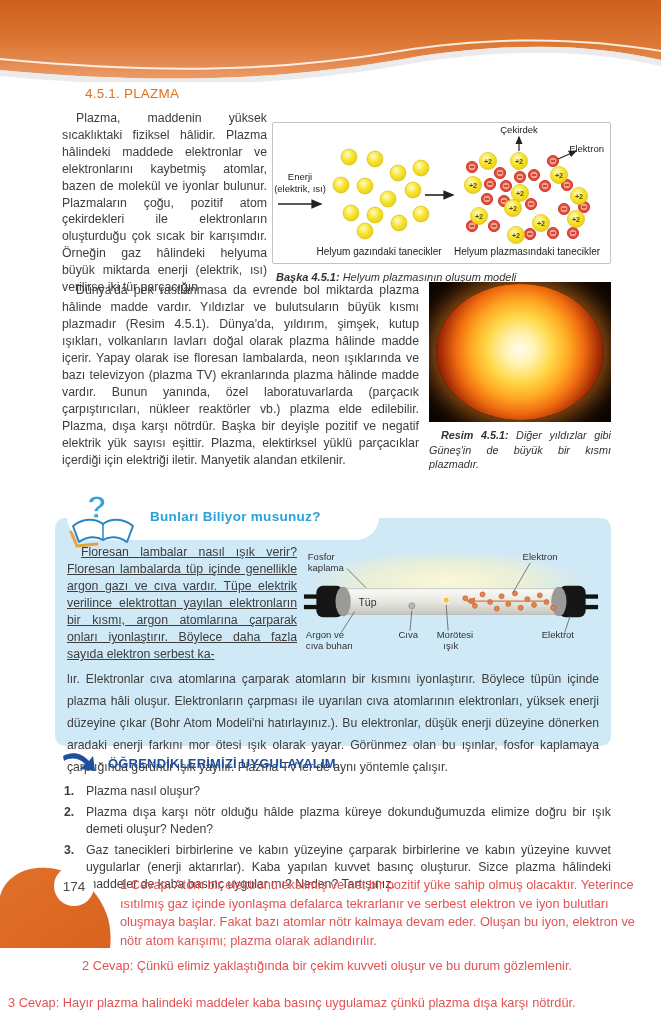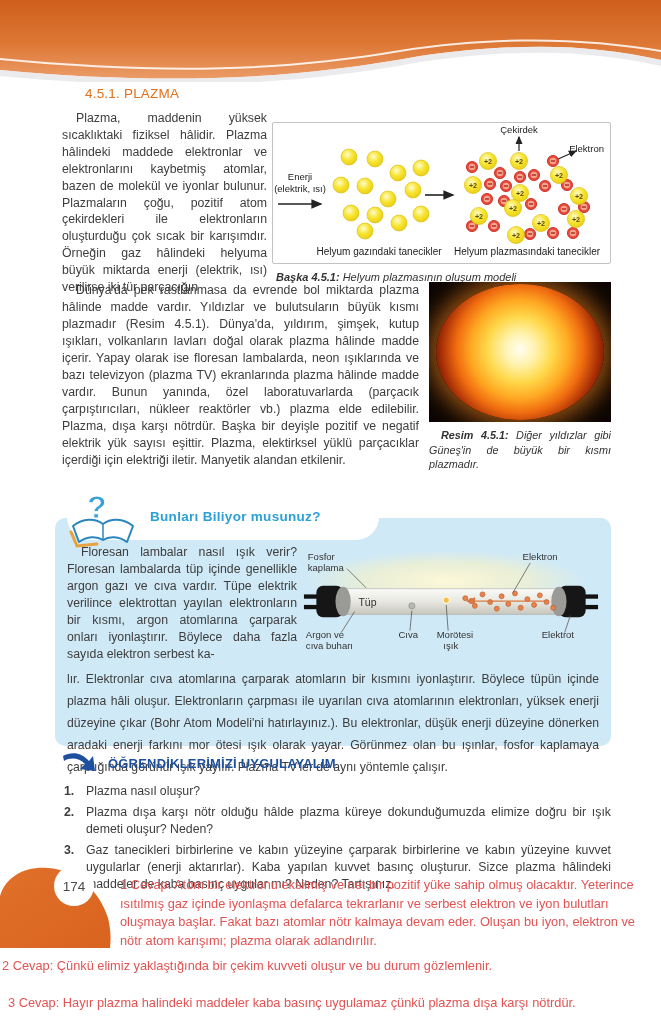--- a/index.html
+++ b/index.html
@@ -27,37 +27,37 @@
   .sun-caption b{font-weight:bold;}
   .para{margin:0 0 4px 0;}
   .para.indent{text-indent:14px;}
   
   .infobox{position:absolute;top:518px;left:55px;width:556px;height:228px;background:#cfe9f6;border-radius:10px;}
   .infobox-pill{position:absolute;left:12px;top:-24px;width:312px;height:46px;background:#fff;border-radius:23px;}
   .infobox-title{position:absolute;left:95px;top:-9px;font-size:13.5px;font-weight:bold;color:#2b9fd8;letter-spacing:.3px;}
   .infobox-icon{position:absolute;left:8px;top:-30px;}
   .infobox-content{padding:26px 12px 8px 12px;}
   .infobox-cols{display:flex;}
-  .infobox-left{width:234px;font-size:12.3px;line-height:17px;text-align:justify;text-indent:14px;color:#3d3d3d;}
+  .infobox-left{width:234px;font-size:12.3px;line-height:17px;text-align:justify;text-indent:14px;color:#3d3d3d;text-decoration:underline;}
   .lamp-wrap{flex:1;padding-left:6px;}
   .infobox-bottom{margin-top:2px;font-size:12.2px;line-height:22px;text-align:justify;color:#3d3d3d;}
   
   .apply{position:absolute;top:750px;left:62px;width:549px;}
   .apply-head{display:flex;align-items:center;}
   .apply-icon{margin-right:10px;}
   .apply-title{font-size:13px;font-weight:bold;color:#1d4f9e;letter-spacing:.2px;}
   .q-list{margin-top:7px;}
   .q-item{display:flex;margin-bottom:4px;font-size:12.3px;line-height:17px;}
   .q-num{width:22px;font-weight:bold;flex:none;text-align:left;padding-left:2px;}
   .q-text{flex:1;text-align:justify;}
   
   .dome{position:absolute;top:860px;left:0;}
   .answer{position:absolute;color:#e25353;font-size:12.8px;line-height:18.5px;}
   .ans1{top:876px;left:120px;width:532px;}
-  .ans2{top:957px;left:2px;width:650px;}
+  .ans2{top:957px;left:2px;width:650px;text-align:center;}
   .ans3{top:994px;left:8px;width:650px;}
   svg text{font-family:"Liberation Sans", sans-serif;}
 </style>
 </head>
 <body>
 
 <div class="page">
 
   <svg class="header-svg" width="661" height="82" viewBox="0 0 661 82">
     <defs>

